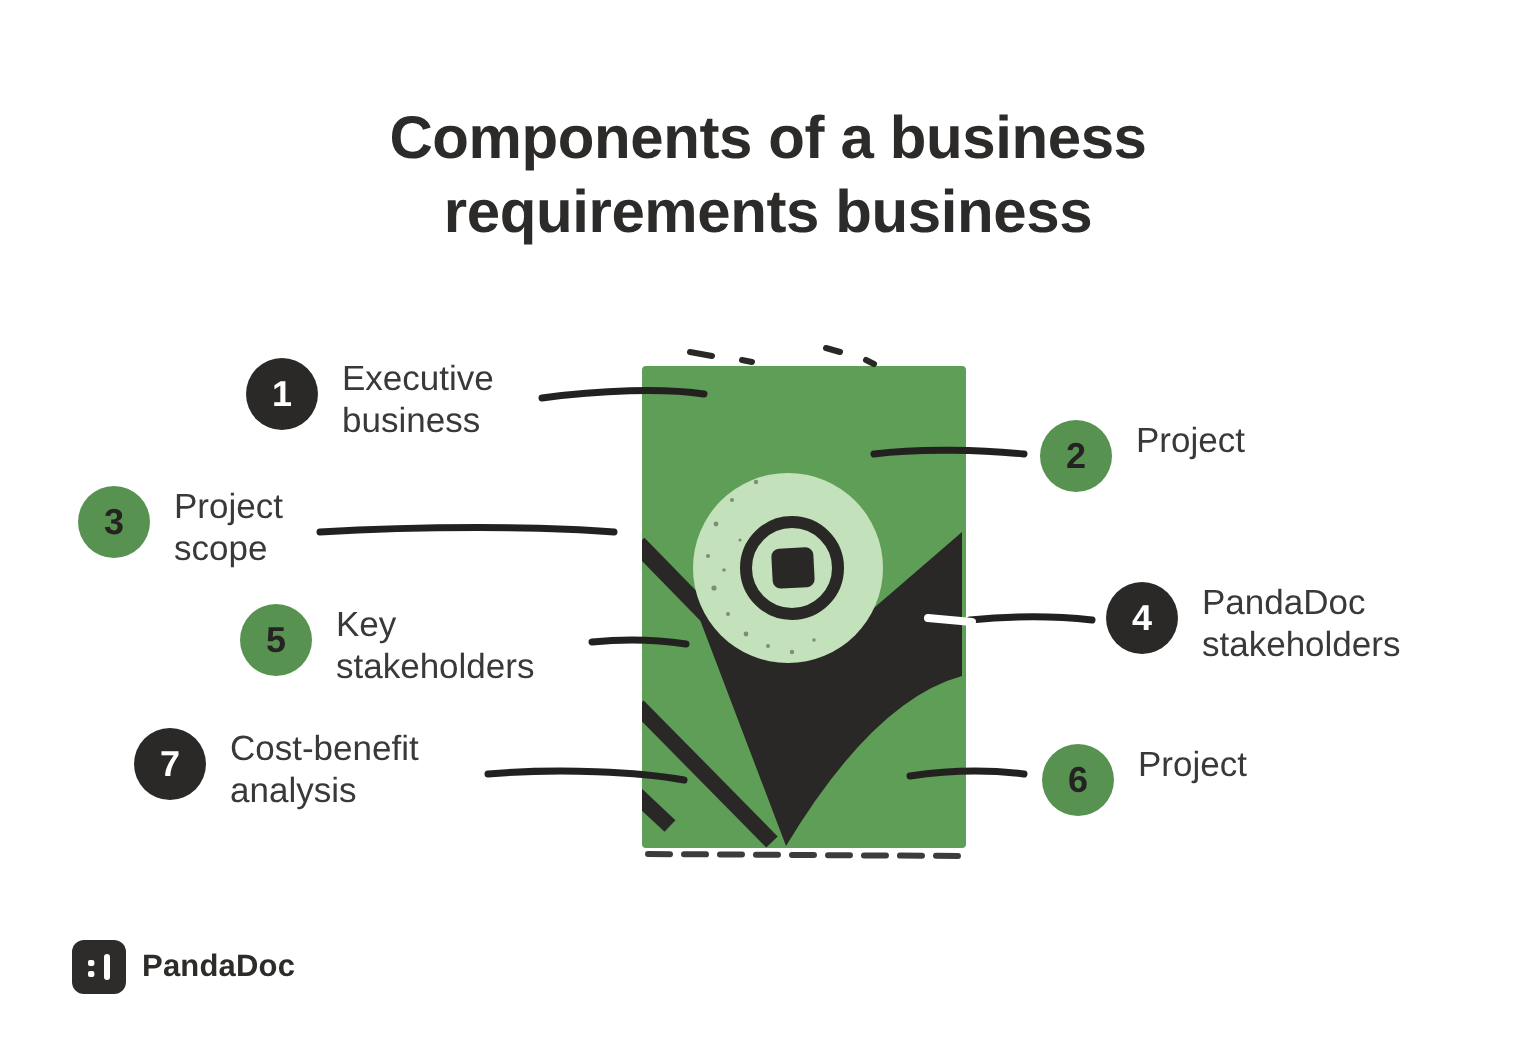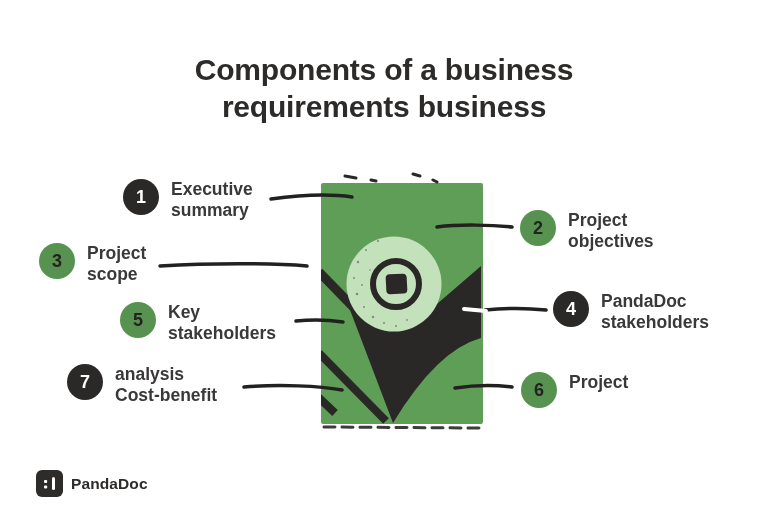--- a/index.html
+++ b/index.html
@@ -20,21 +20,21 @@
   
   .item{position:absolute;display:flex;align-items:flex-start;gap:12px;}
   .badge{
     width:36px;height:36px;border-radius:50%;
     display:flex;align-items:center;justify-content:center;
     font-size:18px;font-weight:700;flex:0 0 auto;
   }
   .badge[data-badge="green"]{background:#579251;color:#252321;}
   .badge[data-badge="dark"]{background:#2b2927;color:#ffffff;}
   .label{
-    color:#3b3938;font-size:17.5px;line-height:21px;font-weight:700;
+    color:#3b3938;font-size:17.5px;line-height:21px;font-weight:400;
     white-space:nowrap;
   }
   .item-1{left:123px;top:179px;}
   .item-2{left:520px;top:210px;}
   .item-3{left:39px; top:243px;}
   .item-4{left:553px;top:291px;}
   .item-5{left:120px;top:302px;}
   .item-6{left:521px;top:372px;}
   .item-7{left:67px; top:364px;}
   
@@ -111,29 +111,28 @@
       <path d="M244,387 C280,384 320,386 342,390"></path>
     </g>
 
     <path d="M464,309 L486,311" stroke="#ffffff" stroke-width="4" stroke-linecap="round" fill="none"></path>
   </svg>
 
   <div class="item item-1">
     <div class="badge" data-badge="dark">1</div>
     <div class="label">
       <div>Executive</div>
-      <div>summary</div>
+      <div>business</div>
     </div>
   </div>
 
   <div class="item item-2">
     <div class="badge" data-badge="green">2</div>
     <div class="label">
       <div>Project</div>
-      <div>objectives</div>
     </div>
   </div>
 
   <div class="item item-3">
     <div class="badge" data-badge="green">3</div>
     <div class="label">
       <div>Project</div>
       <div>scope</div>
     </div>
   </div>
@@ -157,22 +156,22 @@
   <div class="item item-6">
     <div class="badge" data-badge="green">6</div>
     <div class="label">
       <div>Project</div>
     </div>
   </div>
 
   <div class="item item-7">
     <div class="badge" data-badge="dark">7</div>
     <div class="label">
+      <div>Cost-benefit</div>
       <div>analysis</div>
-      <div>Cost-benefit</div>
     </div>
   </div>
 
   <div class="brand">
     <svg width="27" height="27" viewBox="0 0 27 27">
       <rect x="0" y="0" width="27" height="27" rx="6" fill="#2e2c2a"></rect>
       <rect x="16" y="7" width="3" height="13" rx="1.5" fill="#ffffff"></rect>
       <rect x="8" y="10" width="3.2" height="3" rx="1" fill="#ffffff"></rect>
       <rect x="8" y="15.5" width="3.2" height="3" rx="1" fill="#ffffff"></rect>
     </svg>

